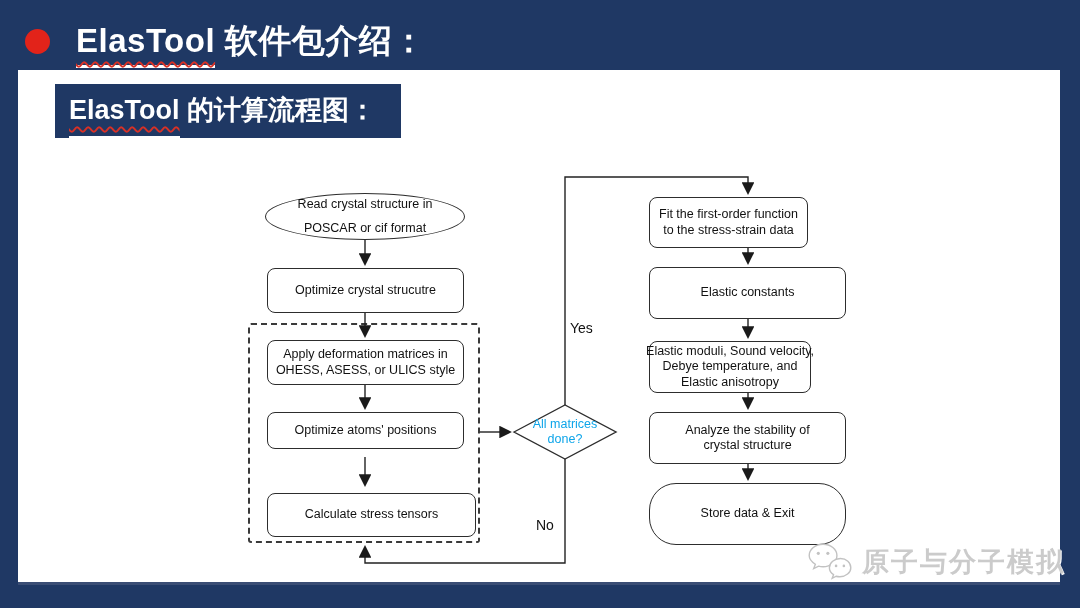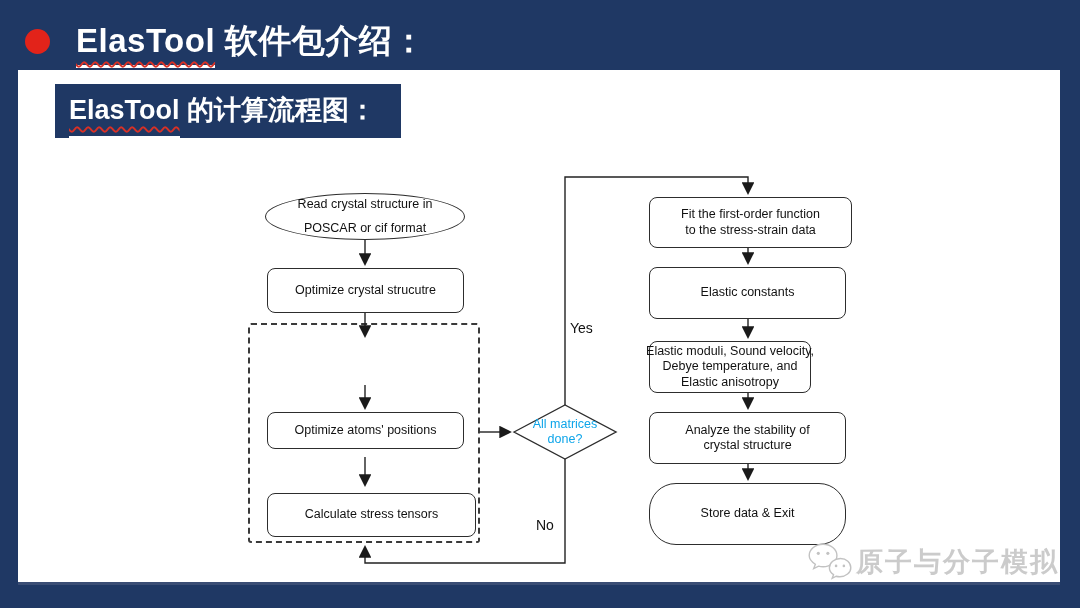--- a/index.html
+++ b/index.html
@@ -39,21 +39,21 @@
   .diamond-text{position:absolute;left:513px;top:409px;width:104px;height:46px;z-index:3;
         display:flex;flex-direction:column;justify-content:center;
         font-size:12.5px;line-height:15.5px;color:#0ea5e9;text-align:center;}
   .diamond-text span{display:block;white-space:nowrap;}
   .edge-label{position:absolute;font-size:14px;color:#111111;z-index:3;}
   .label-yes{left:570px;top:320px;}
   .label-no{left:536px;top:517px;}
 
   
   .watermark{position:absolute;left:804px;top:540px;display:flex;align-items:center;
-             z-index:4;}
+             gap:6px;z-index:4;}
   .watermark-text{font-size:27px;font-weight:bold;letter-spacing:2px;color:#cbcbcb;
                   text-shadow:1px 1px 0 #ffffff;}
 </style>
 </head>
 <body>
 
 <div class="slide">
 
   <span class="bullet"></span>
   <h1 class="title"><span class="brand">ElasTool</span><span> 软件包介绍：</span></h1>
@@ -88,37 +88,41 @@
 
   <div class="node ellipse" style="left:265px;top:193px;width:200px;height:47px;gap:9px;">
     <span>Read crystal structure in</span>
     <span>POSCAR or cif format</span>
   </div>
 
   <div class="node" style="left:267px;top:268px;width:197px;height:45px;">
     <span>Optimize crystal strucutre</span>
   </div>
 
+  <div class="node" style="left:267px;top:340px;width:197px;height:45px;">
+    <span>Apply deformation matrices in</span>
+    <span>OHESS, ASESS, or ULICS style</span>
+  </div>
 
   <div class="node" style="left:267px;top:412px;width:197px;height:37px;">
     <span>Optimize atoms' positions</span>
   </div>
 
   <div class="node" style="left:267px;top:493px;width:209px;height:44px;">
     <span>Calculate stress tensors</span>
   </div>
 
   <div class="diamond-text">
     <span>All matrices</span>
     <span>done?</span>
   </div>
   <span class="edge-label label-yes">Yes</span>
   <span class="edge-label label-no">No</span>
 
-  <div class="node" style="left:649px;top:197px;width:203px;height:51px;">
+  <div class="node" style="left:649px;top:197px;width:159px;height:51px;">
     <span>Fit the first-order function</span>
     <span>to the stress-strain data</span>
   </div>
 
   <div class="node" style="left:649px;top:267px;width:197px;height:52px;">
     <span>Elastic constants</span>
   </div>
 
   <div class="node" style="left:649px;top:341px;width:162px;height:52px;">
     <span>Elastic moduli, Sound velocity,</span>

